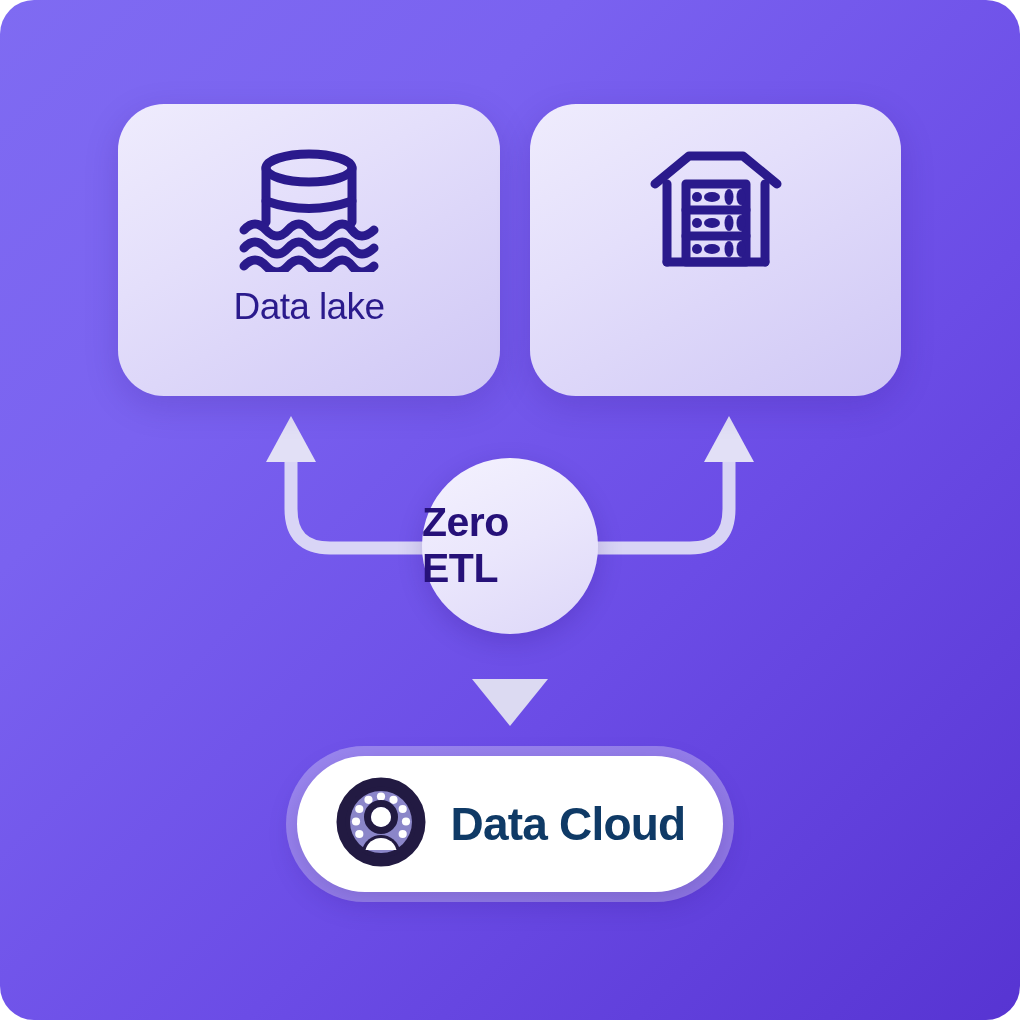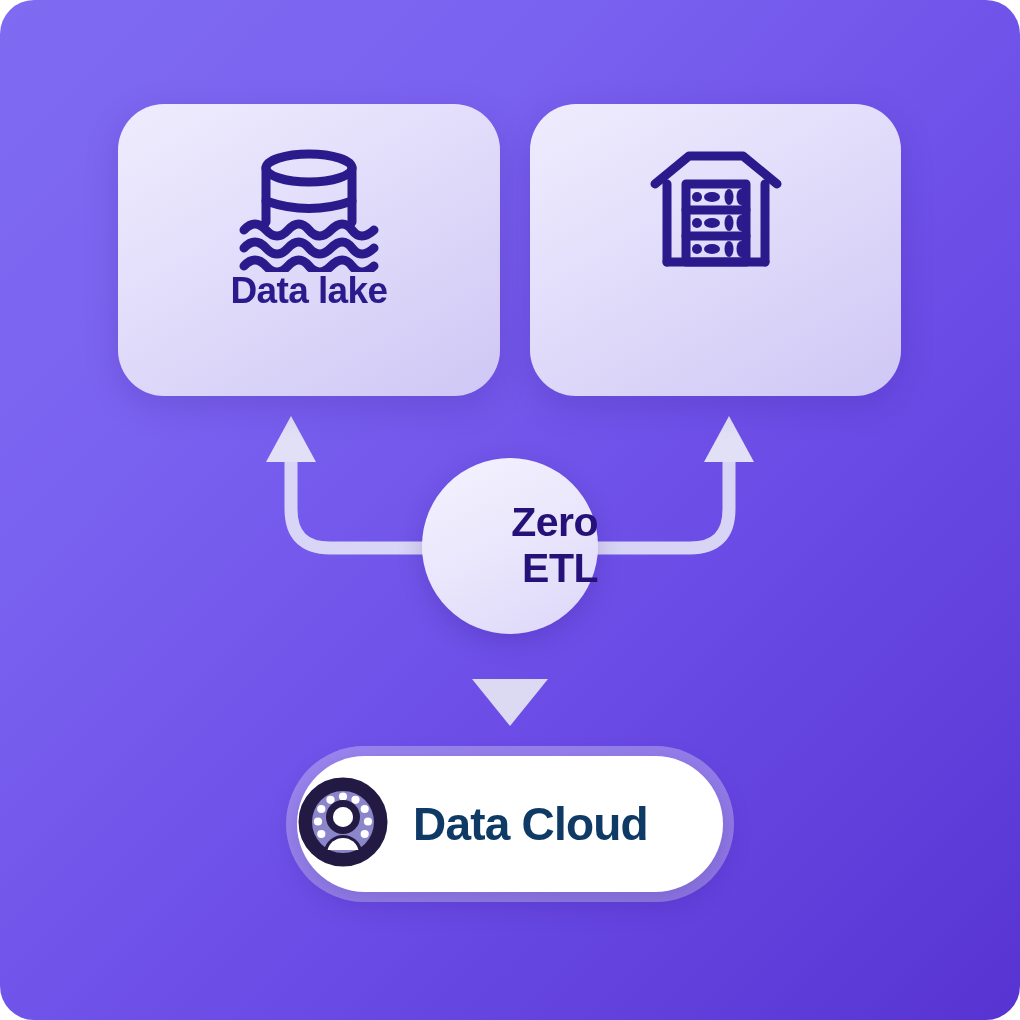--- a/index.html
+++ b/index.html
@@ -38,22 +38,23 @@
   #card-wh    { left: 530px; top: 104px; width: 371px; height: 292px; }
 
   .card-icon {
     margin-top: 44px;
     height: 122px;
     display: flex;
     align-items: center;
     justify-content: center;
   }
   .card-label {
+    margin-top: 16px;
     font-size: 37px;
-    font-weight: 700;
+    font-weight: 400;
     letter-spacing: -0.6px;
     color: #2a1a8c;
     white-space: nowrap;
   }
 
   
   #arrows {
     position: absolute;
     left: 0; top: 0;
     width: 1020px;
@@ -66,21 +67,21 @@
     position: absolute;
     left: 422px;
     top: 458px;
     width: 176px;
     height: 176px;
     border-radius: 50%;
     background: linear-gradient(155deg, #f4f2fe 0%, #eae6fc 50%, #ddd7f8 100%);
     box-shadow: 0 8px 26px rgba(35, 8, 100, 0.18);
     display: flex;
     flex-direction: column;
-    align-items: flex-end;
+    align-items: flex-start;
     justify-content: center;
     line-height: 1.12;
   }
   #zero-etl .etl-line {
     font-size: 41px;
     font-weight: 700;
     letter-spacing: -0.5px;
     color: #261179;
   }
 
@@ -98,20 +99,21 @@
     position: absolute;
     left: 297px;
     top: 756px;
     width: 426px;
     height: 136px;
     border-radius: 68px;
     background: #ffffff;
     box-shadow: 0 10px 30px rgba(35, 8, 100, 0.20);
     display: flex;
     align-items: center;
+    justify-content: center;
     gap: 24px;
   }
   #pill .pill-label {
     font-size: 46px;
     font-weight: 700;
     letter-spacing: -0.8px;
     color: #0f3a66;
     white-space: nowrap;
   }
 </style>

